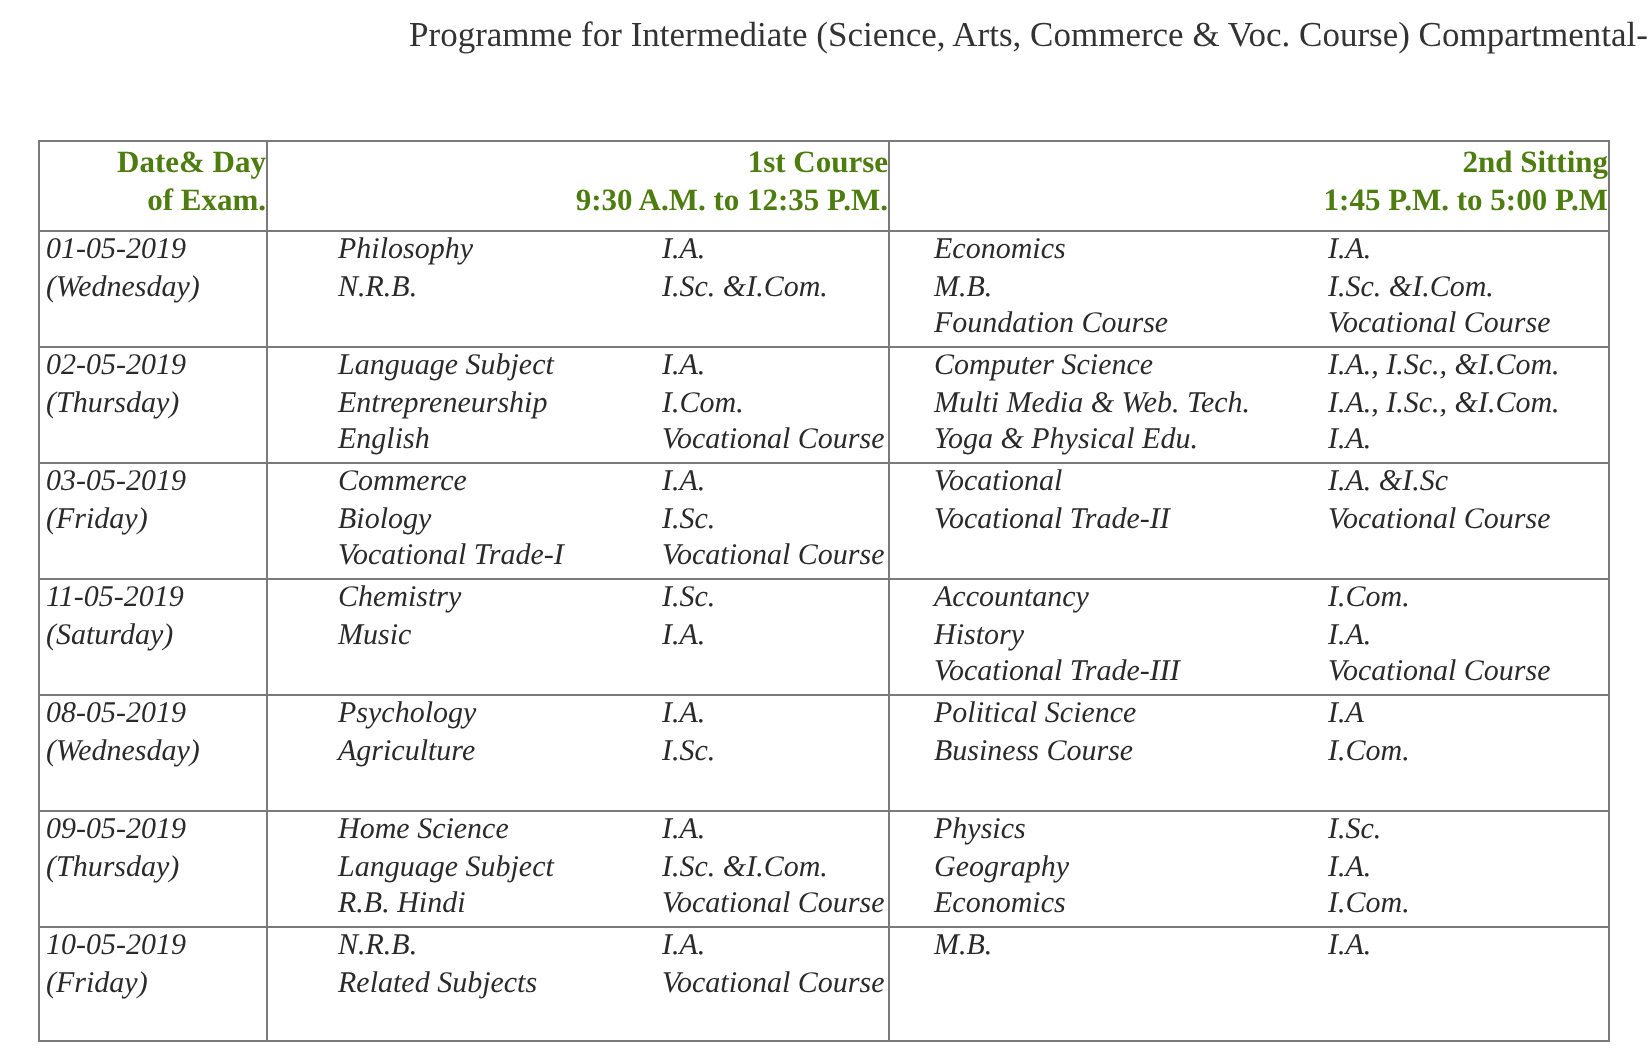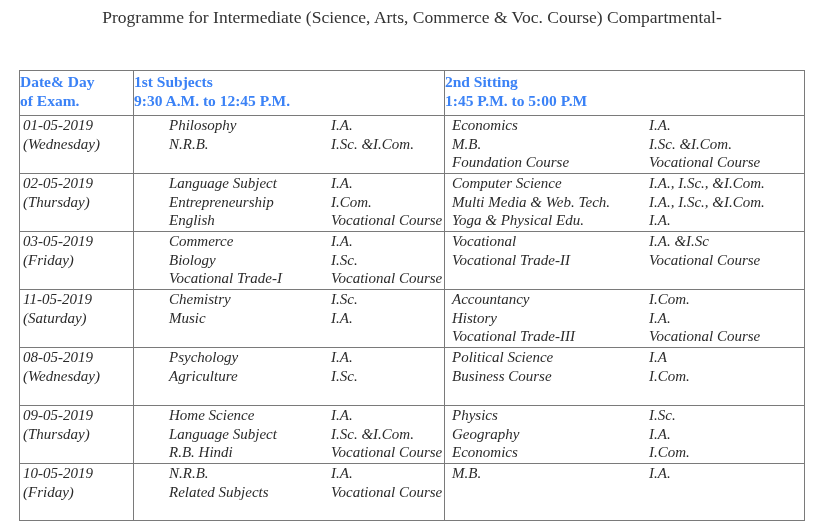--- a/index.html
+++ b/index.html
@@ -13,21 +13,21 @@
       position: relative;
       overflow: hidden;
       font-family: "Liberation Serif", "DejaVu Serif", serif;
       color: #2a2a2a;
     }
     .title {
       position: absolute;
       left: 0;
       top: 6px;
       width: 824px;
-      text-align: center;
+      text-align: right;
       font-size: 17.5px;
       line-height: 23px;
       color: #333;
     }
     .title div { white-space: nowrap; }
 
     table.sched {
       position: absolute;
       left: 19px;
       top: 70px;
@@ -36,46 +36,46 @@
       table-layout: fixed;
       font-size: 15px;
     }
     table.sched td, table.sched th {
       border: 1.5px solid #7a7a7a;
       vertical-align: top;
       padding: 0;
     }
     table.sched th {
       font-weight: bold;
-      text-align: left;
+      text-align: right;
       height: 42px;
       line-height: 18.5px;
       font-size: 15.5px;
-      color: #3b82f6;
+      color: #4d7c0f;
       padding-top: 2px;
     }
     table.sched td {
       height: 57px;
       font-style: italic;
     }
     table.sched tr.last td { height: 55px; }
     .datecell {
       padding-left: 3px !important;
       line-height: 18.5px;
       white-space: nowrap;
     }
     .datecell div { white-space: nowrap; }
     .subjgrid {
       display: grid;
       line-height: 18.5px;
       padding-left: 7px;
       white-space: nowrap;
     }
     .s1 { grid-template-columns: 162px 1fr; margin-left: 28px; }
-    .s2 { grid-template-columns: 197px 1fr; }
+    .s2 { grid-template-columns: 197px 1fr; margin-left: 15px; }
     .subjgrid span { white-space: nowrap; overflow: visible; }
   </style>
 </head>
 <body>
 
 <div class="title">
   <div>Programme for Intermediate (Science, Arts, Commerce &amp; Voc. Course) Compartmental-</div>
 </div>
 
 <table class="sched">
@@ -84,22 +84,22 @@
     <col style="width:311px">
     <col style="width:360px">
   </colgroup>
   <thead>
     <tr>
       <th>
         <div>Date&amp; Day</div>
         <div>of Exam.</div>
       </th>
       <th>
-        <div>1st Subjects</div>
-        <div>9:30 A.M. to 12:45 P.M.</div>
+        <div>1st Course</div>
+        <div>9:30 A.M. to 12:35 P.M.</div>
       </th>
       <th>
         <div>2nd Sitting</div>
         <div>1:45 P.M. to 5:00 P.M</div>
       </th>
     </tr>
   </thead>
   <tbody>
 
     <tr>

